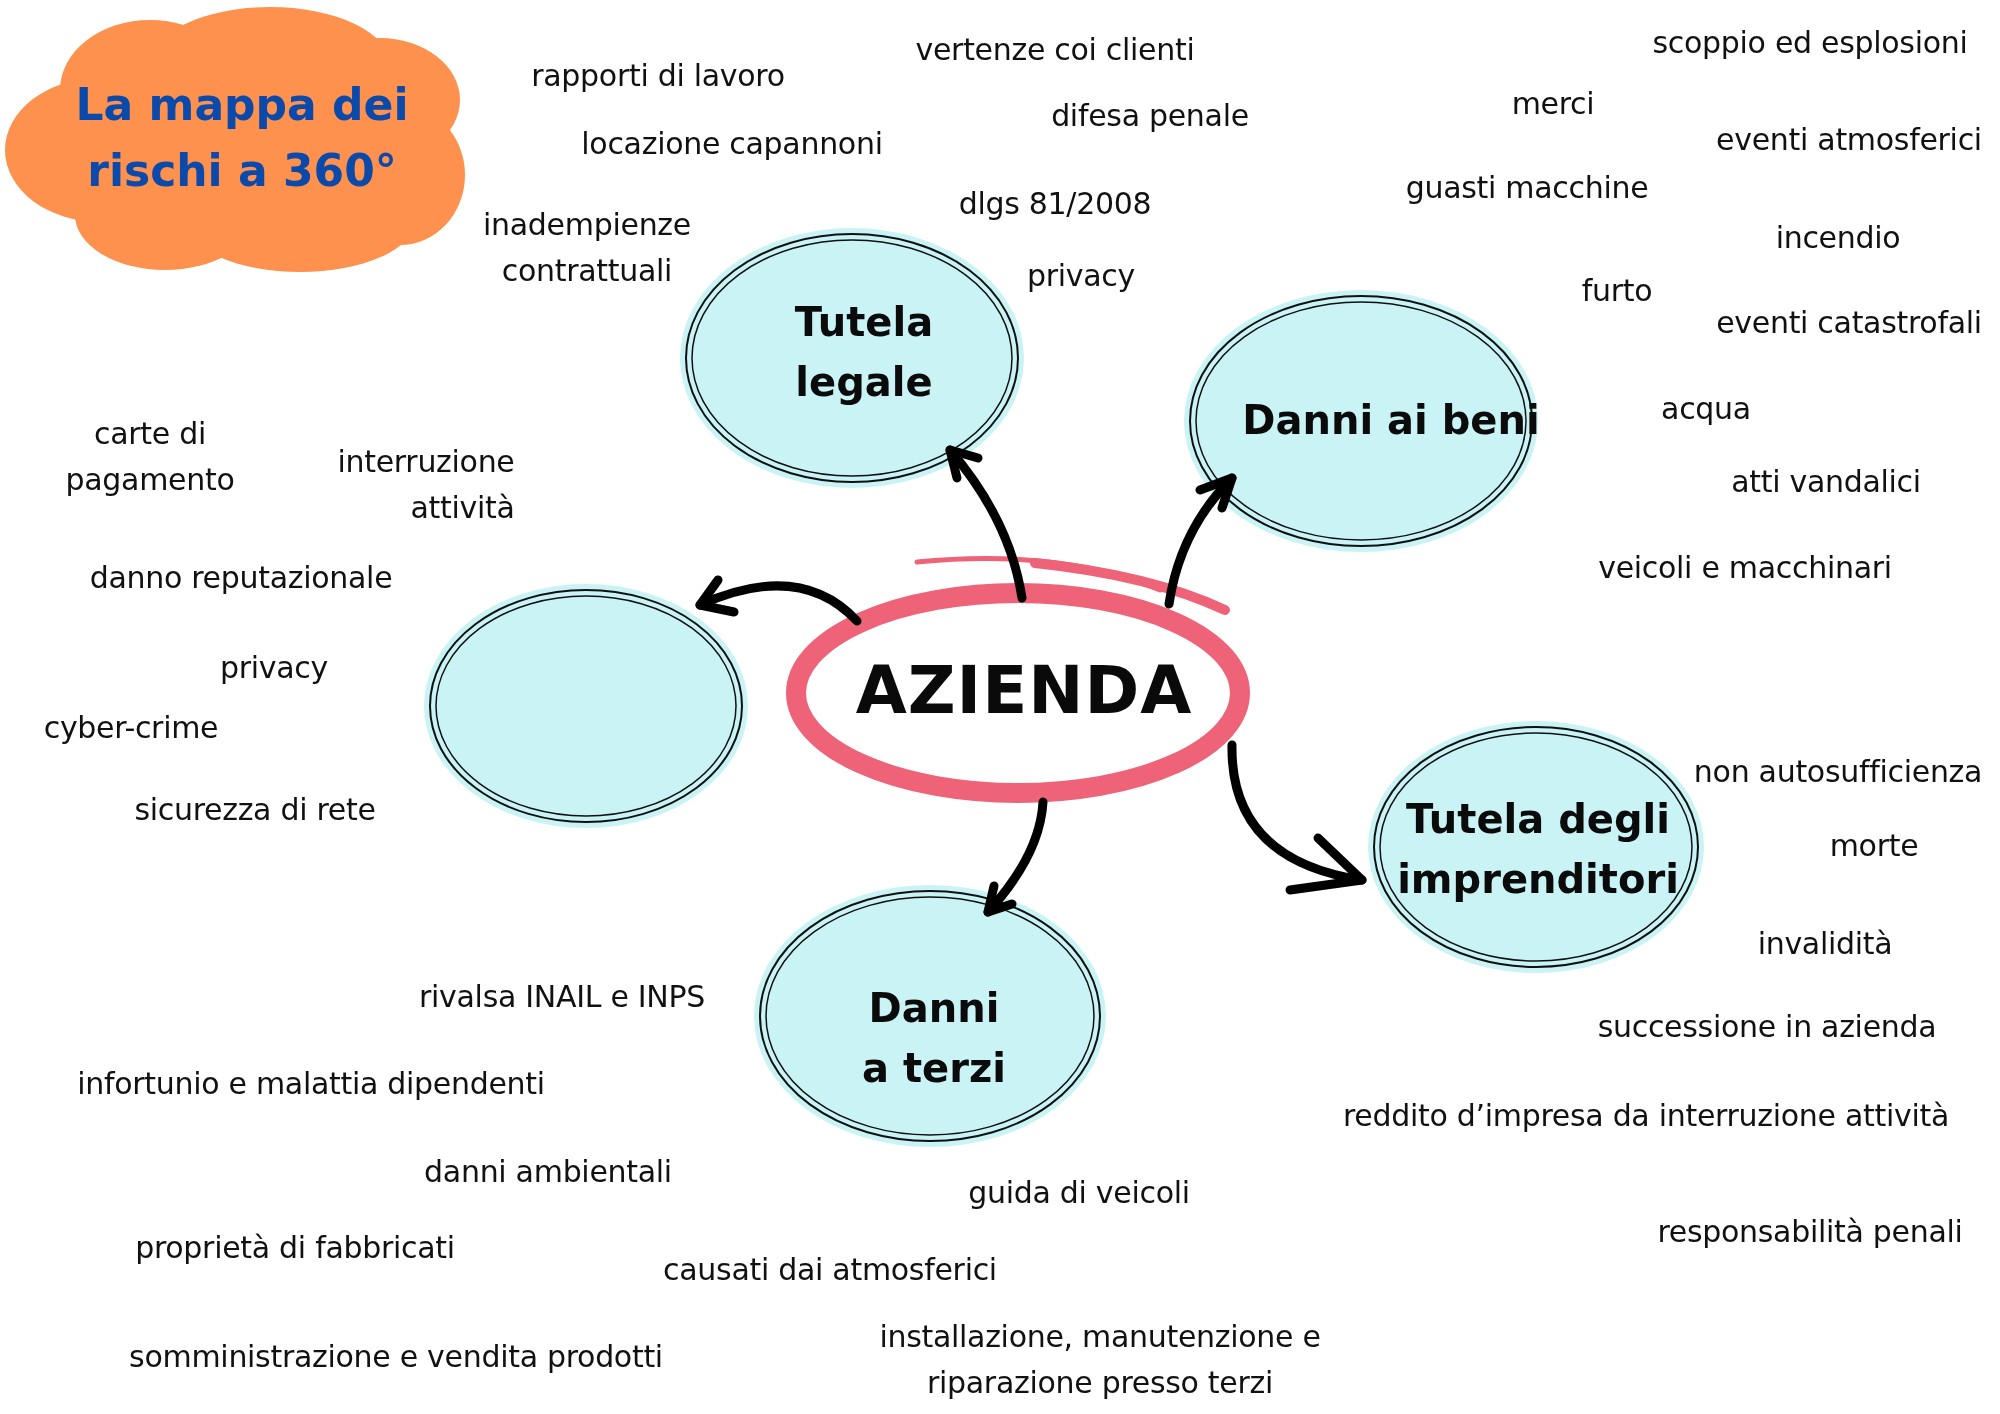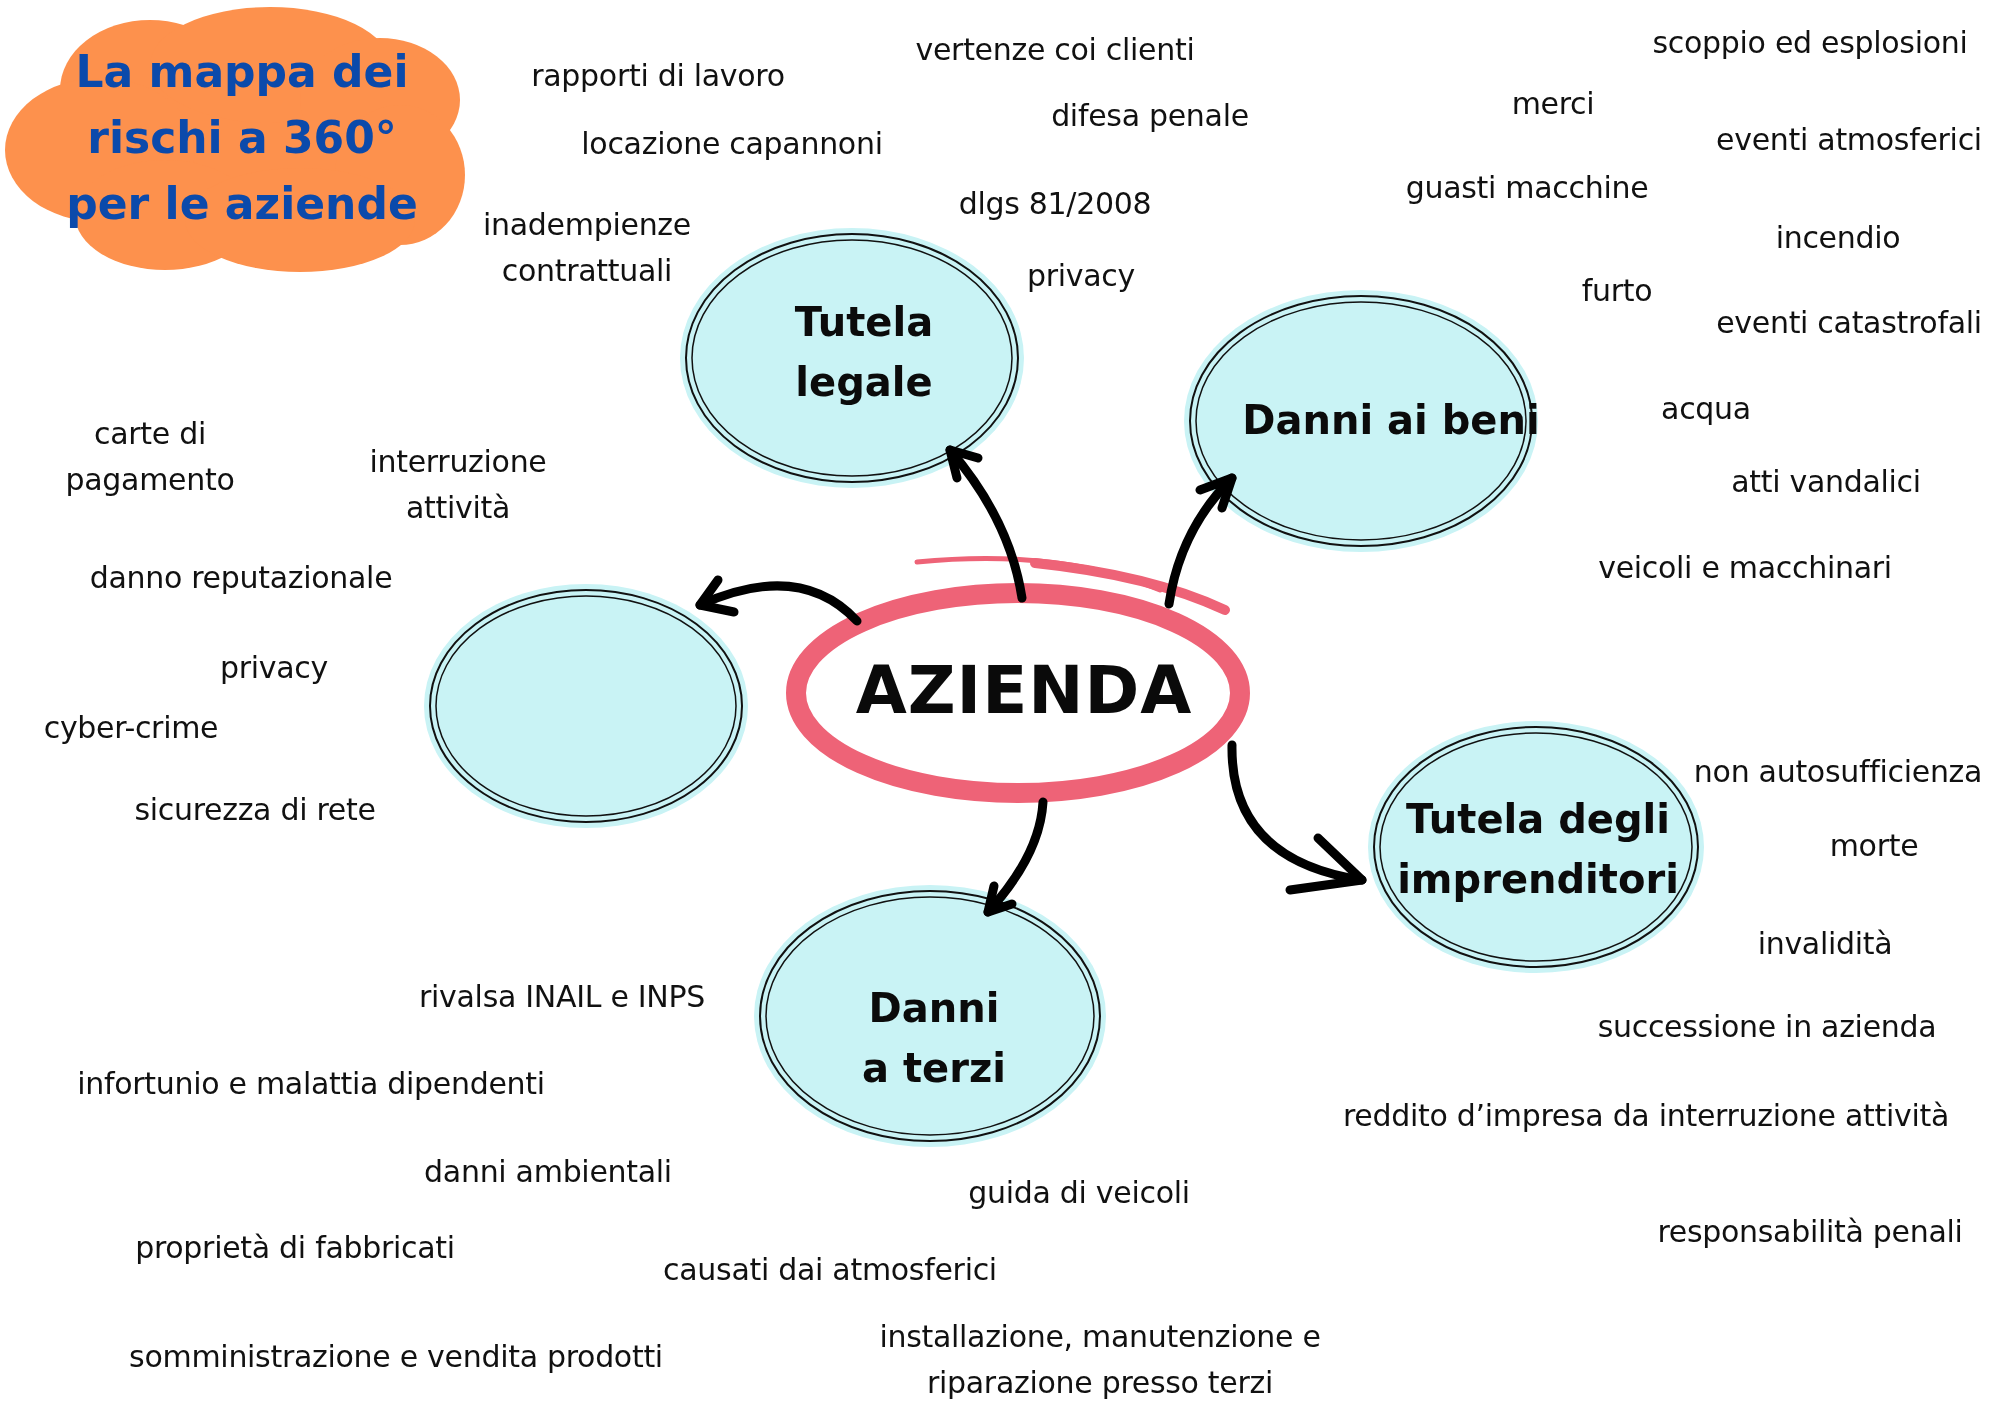--- a/index.html
+++ b/index.html
@@ -88,21 +88,20 @@
       <g>
         <path d="M 1232 745 Q 1230 860 1362 880"></path>
         <path d="M 1318 838 L 1362 880 L 1290 890"></path>
       </g>
     </g>
   </svg>
 
   <div class="title-text" style="left:242px;top:138px;">
     <div>La mappa dei</div>
     <div>rischi a 360°</div>
-    <div>per le aziende</div>
   </div>
 
   <div class="center-text" style="left:1024px;top:690px;">AZIENDA</div>
 
   <div class="node-text" style="left:864px;top:352px;">
     <div>Tutela</div>
     <div>legale</div>
   </div>
   <div class="node-text" style="left:1391px;top:420px;">
     <div>Danni ai beni</div>
@@ -131,21 +130,21 @@
   <div class="label" style="left:1527px;top:188px;">guasti macchine</div>
   <div class="label" style="left:1838px;top:238px;">incendio</div>
   <div class="label" style="left:1617px;top:291px;">furto</div>
   <div class="label" style="left:1849px;top:323px;">eventi catastrofali</div>
   <div class="label" style="left:1706px;top:409px;">acqua</div>
   <div class="label" style="left:1826px;top:482px;">atti vandalici</div>
   <div class="label" style="left:1745px;top:568px;">veicoli e macchinari</div>
 
   <div class="label" style="left:150px;top:457px;white-space:pre-line;">carte di
 pagamento</div>
-  <div class="label" style="left:458px;top:485px;white-space:pre-line;">interruzione
+  <div class="label" style="left:426px;top:485px;white-space:pre-line;text-align:right;">interruzione
 attività</div>
   <div class="label" style="left:241px;top:578px;">danno reputazionale</div>
   <div class="label" style="left:274px;top:668px;">privacy</div>
   <div class="label" style="left:131px;top:728px;">cyber-crime</div>
   <div class="label" style="left:255px;top:810px;">sicurezza di rete</div>
 
   <div class="label" style="left:1838px;top:747px;margin-top:25px;">non autosufficienza</div>
   <div class="label" style="left:1874px;top:846px;">morte</div>
   <div class="label" style="left:1825px;top:944px;">invalidità</div>
   <div class="label" style="left:1767px;top:1027px;">successione in azienda</div>

